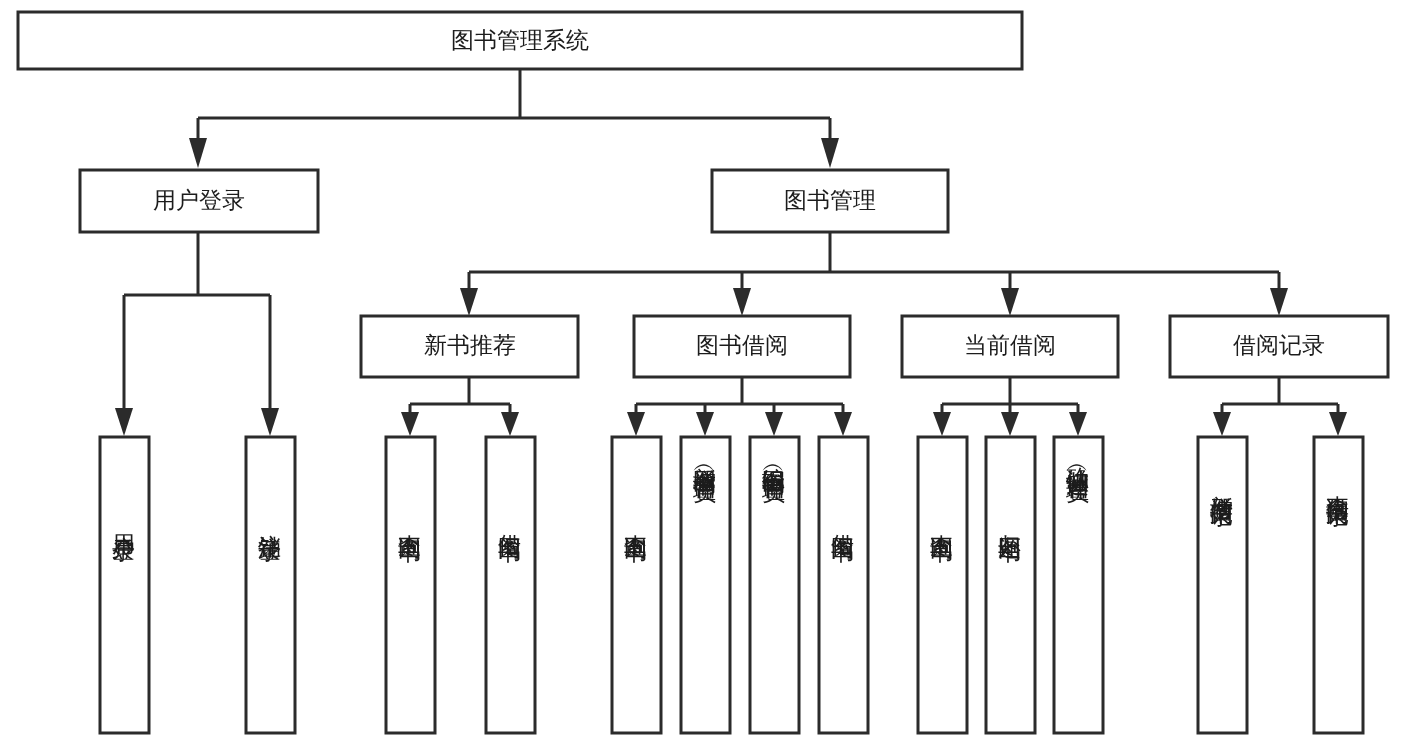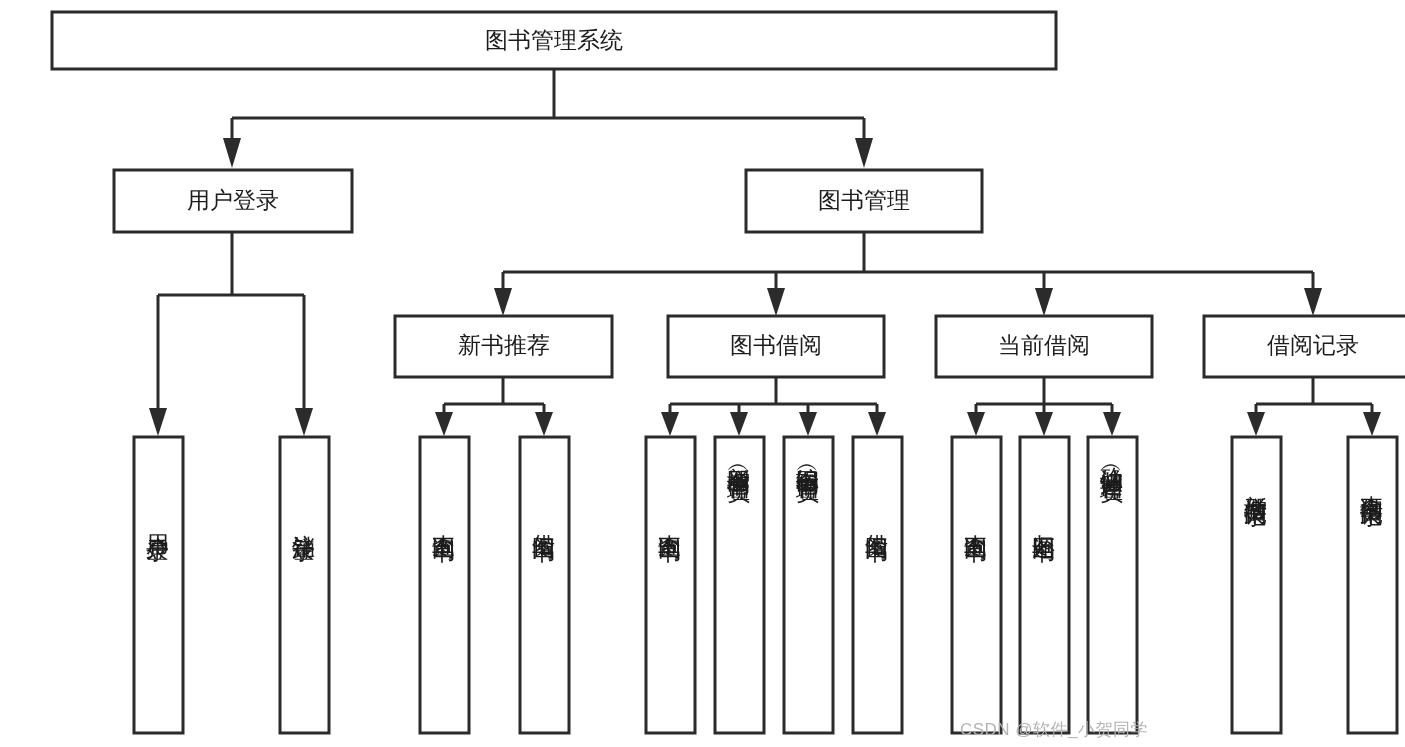--- a/index.html
+++ b/index.html
@@ -11,21 +11,20 @@
     width: 1405px;
     height: 747px;
     font-family: "Liberation Sans", "DejaVu Sans", sans-serif;
     overflow: hidden;
     position: relative;
   }
   #diagram-root {
     position: relative;
     width: 1122px;
     height: 747px;
-    margin-left: 34px;
   }
   svg.diagram-svg {
     position: absolute;
     top: 0;
     left: 0;
     width: 1405px;
     height: 747px;
   }
   .node-box {
     fill: #ffffff;
@@ -245,15 +244,14 @@
       <text class="node-label-v" x="1222" y="477" text-anchor="start">新增借阅记录</text>
     </g>
 
     <g>
       <rect class="node-box" x="1314" y="437" width="49" height="296"></rect>
       <text class="node-label-v" x="1338" y="477" text-anchor="start">查询借阅记录</text>
     </g>
 
   </svg>
 
-  <div class="watermark">CSDN @软件_小贺同学</div>
 
 </div>
 
 </body></html>

